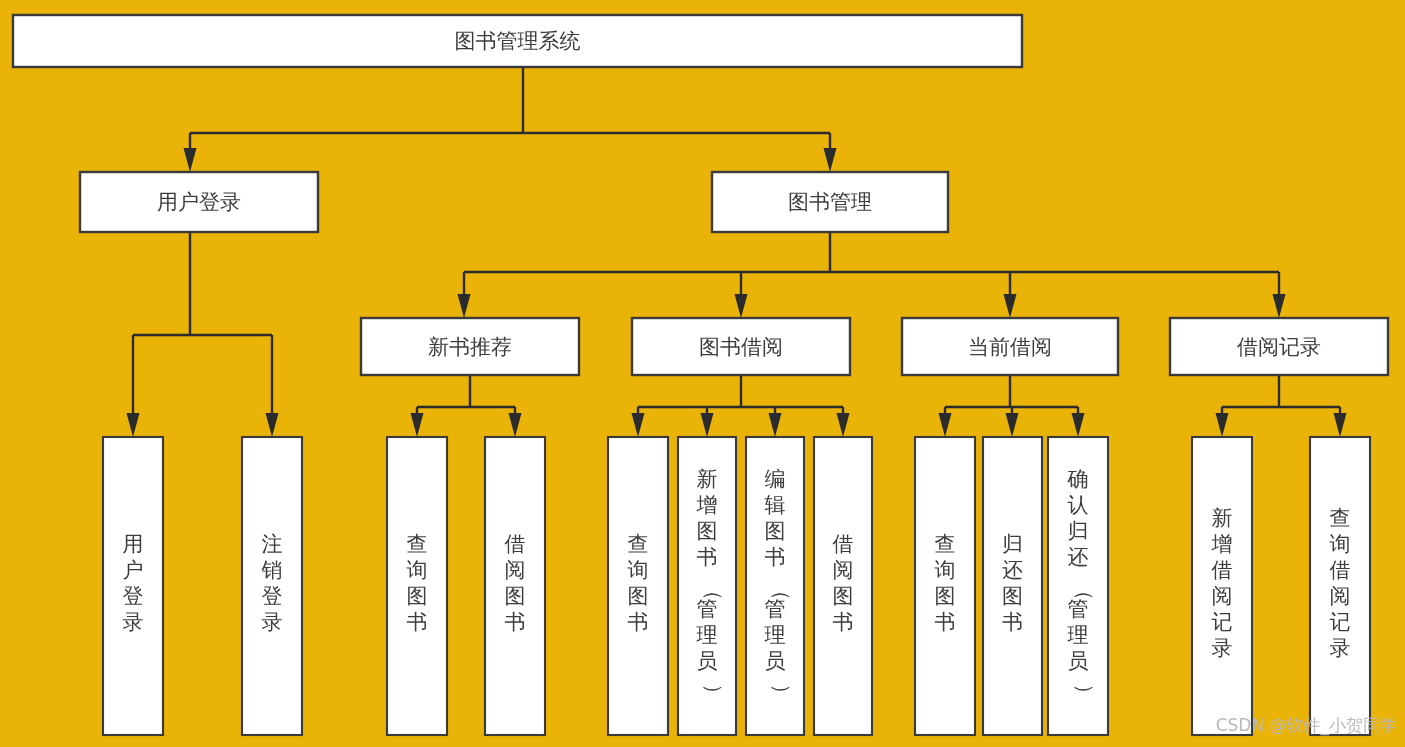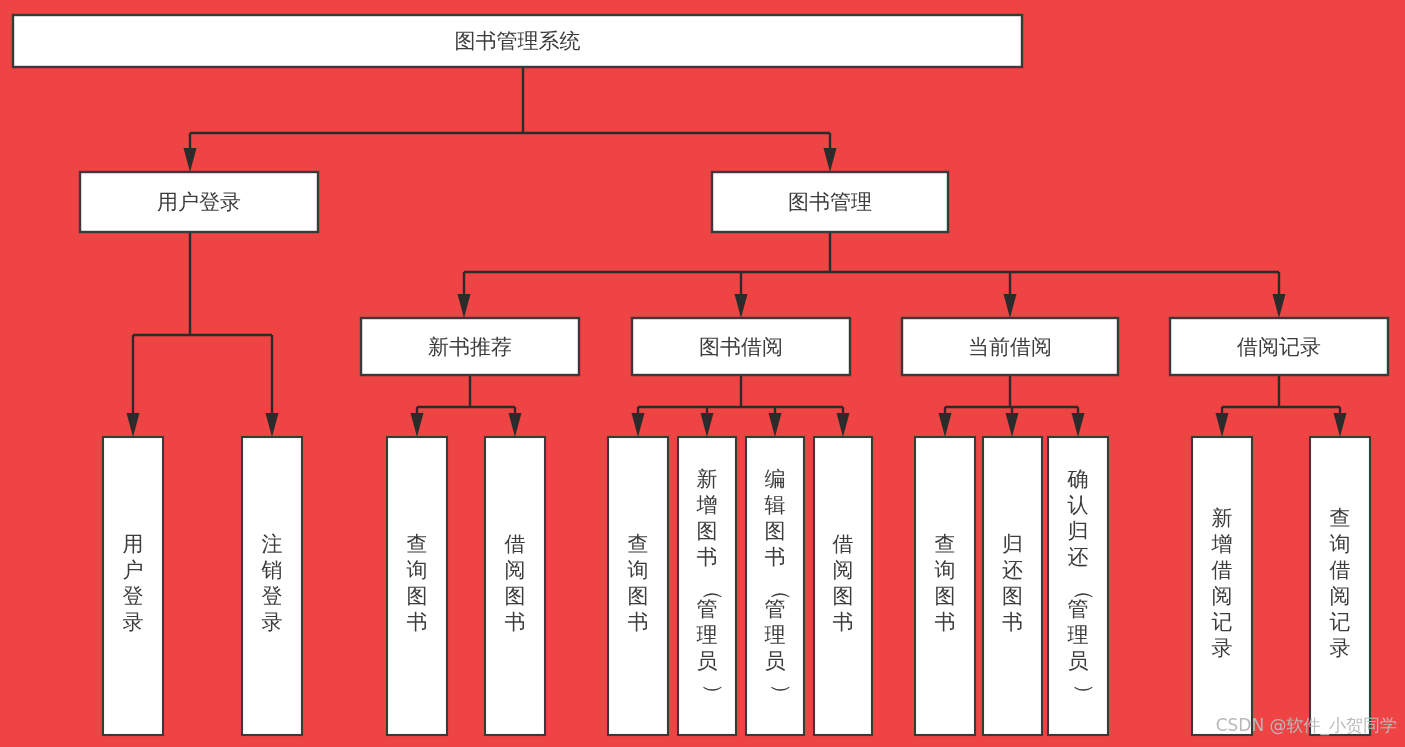--- a/index.html
+++ b/index.html
@@ -8,21 +8,21 @@
     padding: 0;
     background: #ffffff;
   }
   body {
     font-family: "DejaVu Sans", "Liberation Sans", sans-serif;
   }
   #diagram-root {
     position: relative;
     width: 1405px;
     height: 747px;
-    background: #ef4444;
+    background: #eab308;
     overflow: hidden;
   }
   svg.diagram-canvas {
     position: absolute;
     left: 0;
     top: 0;
     width: 1405px;
     height: 747px;
     display: block;
   }

